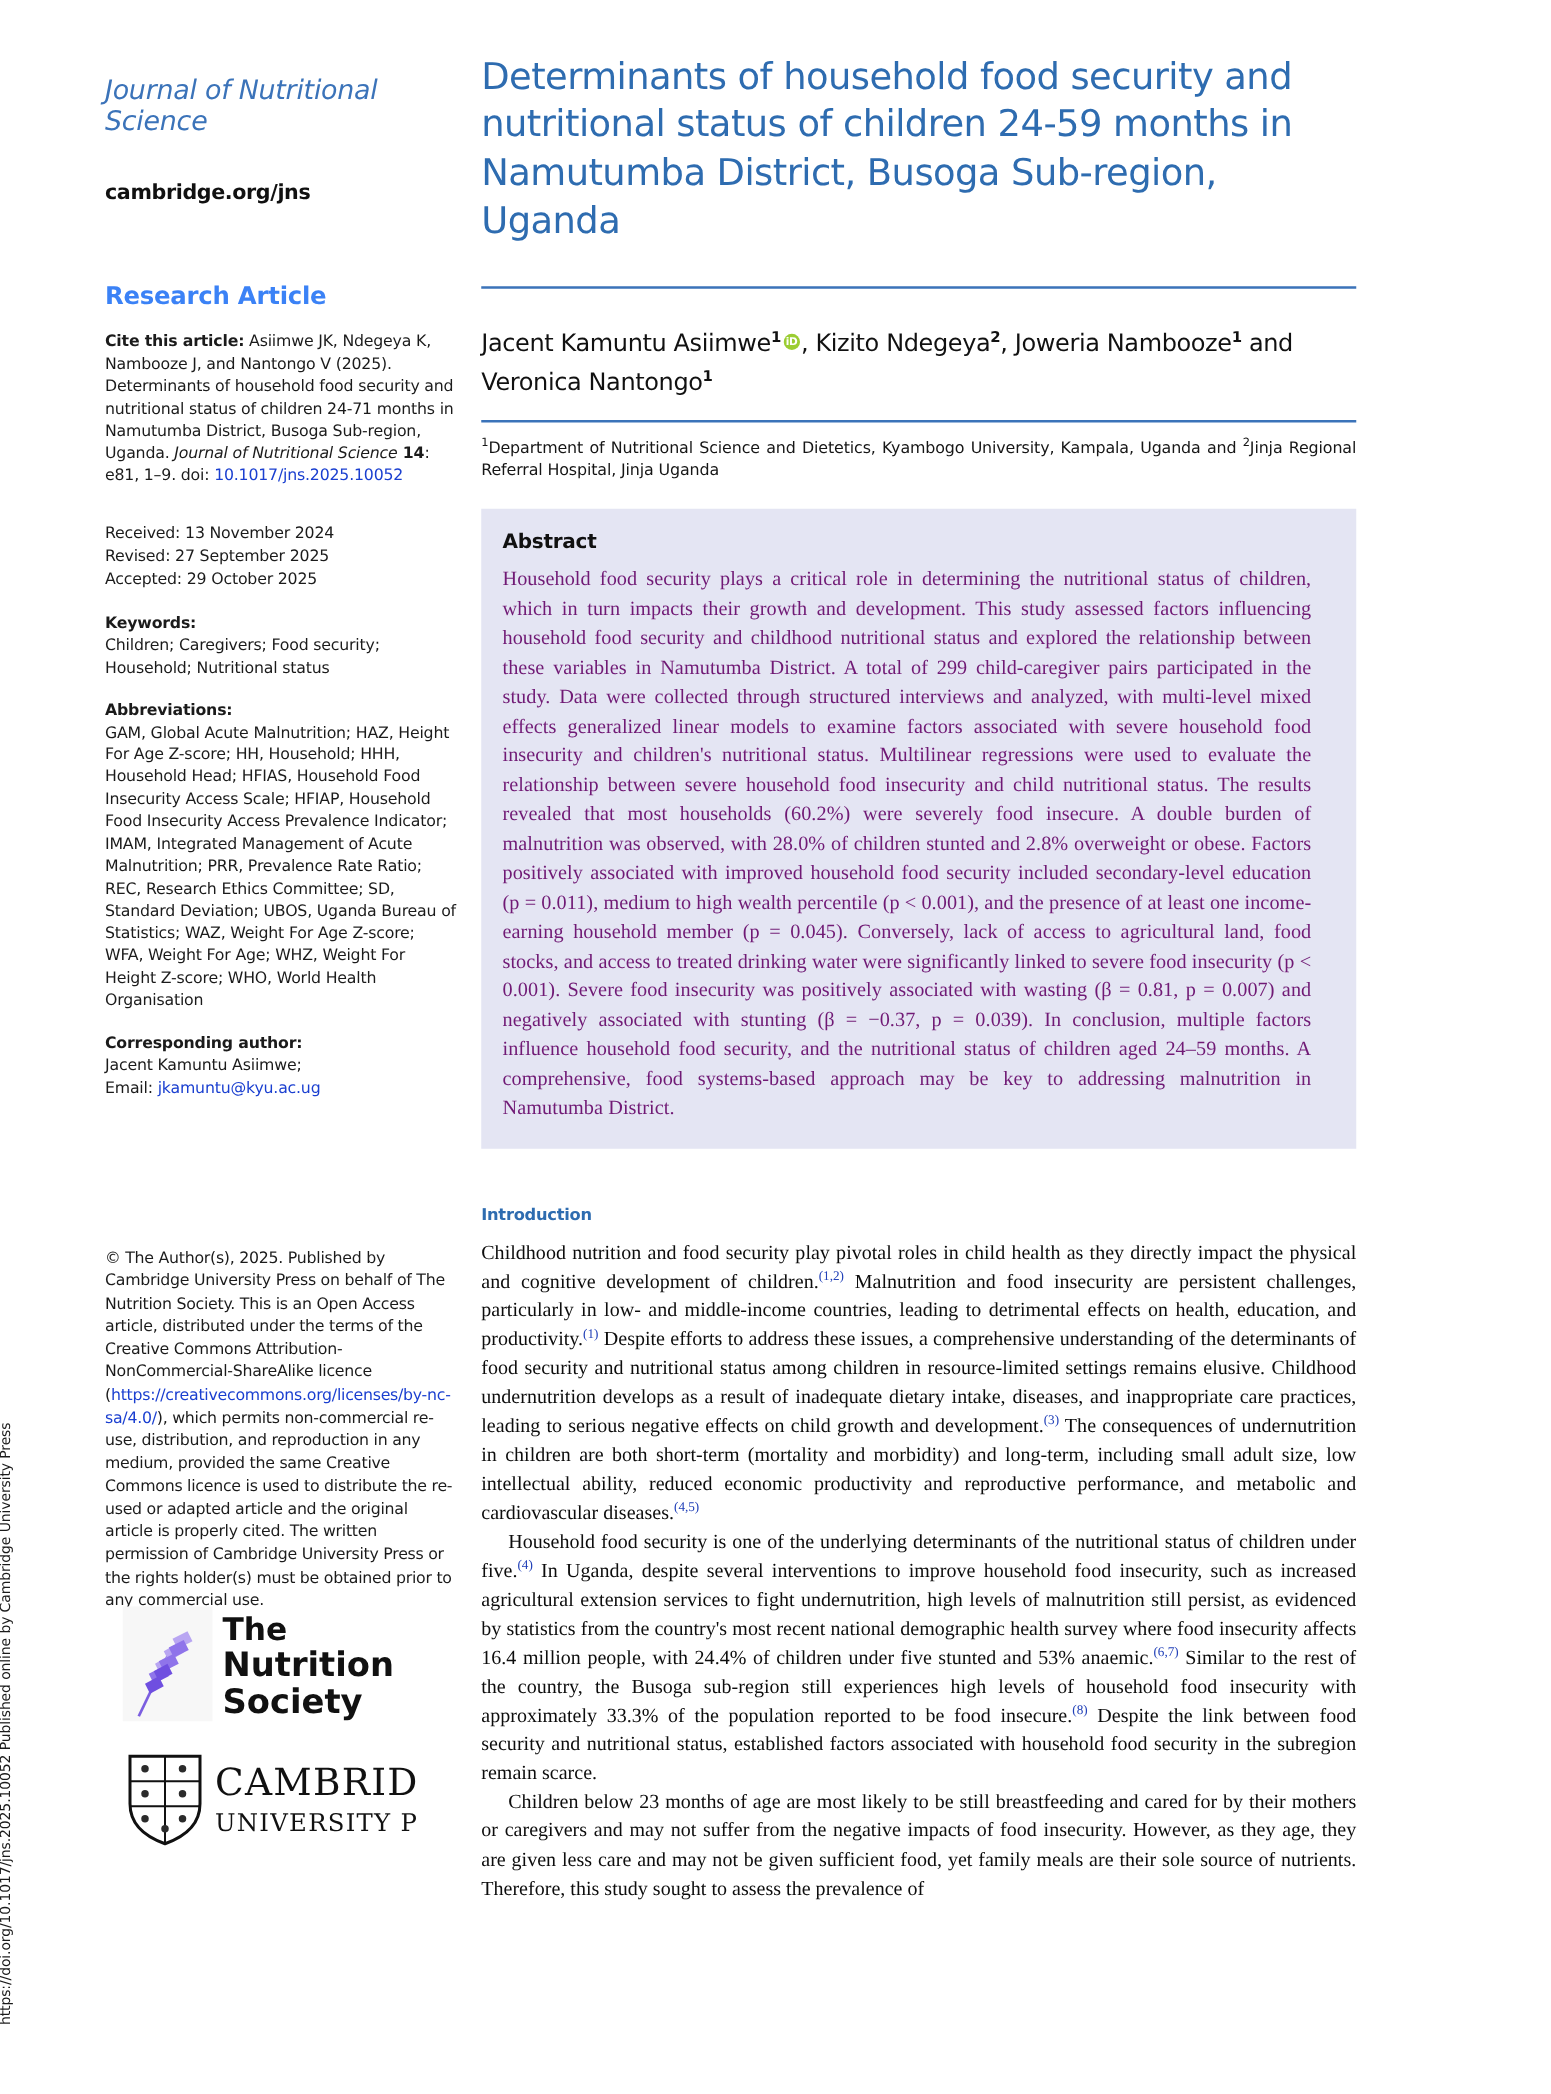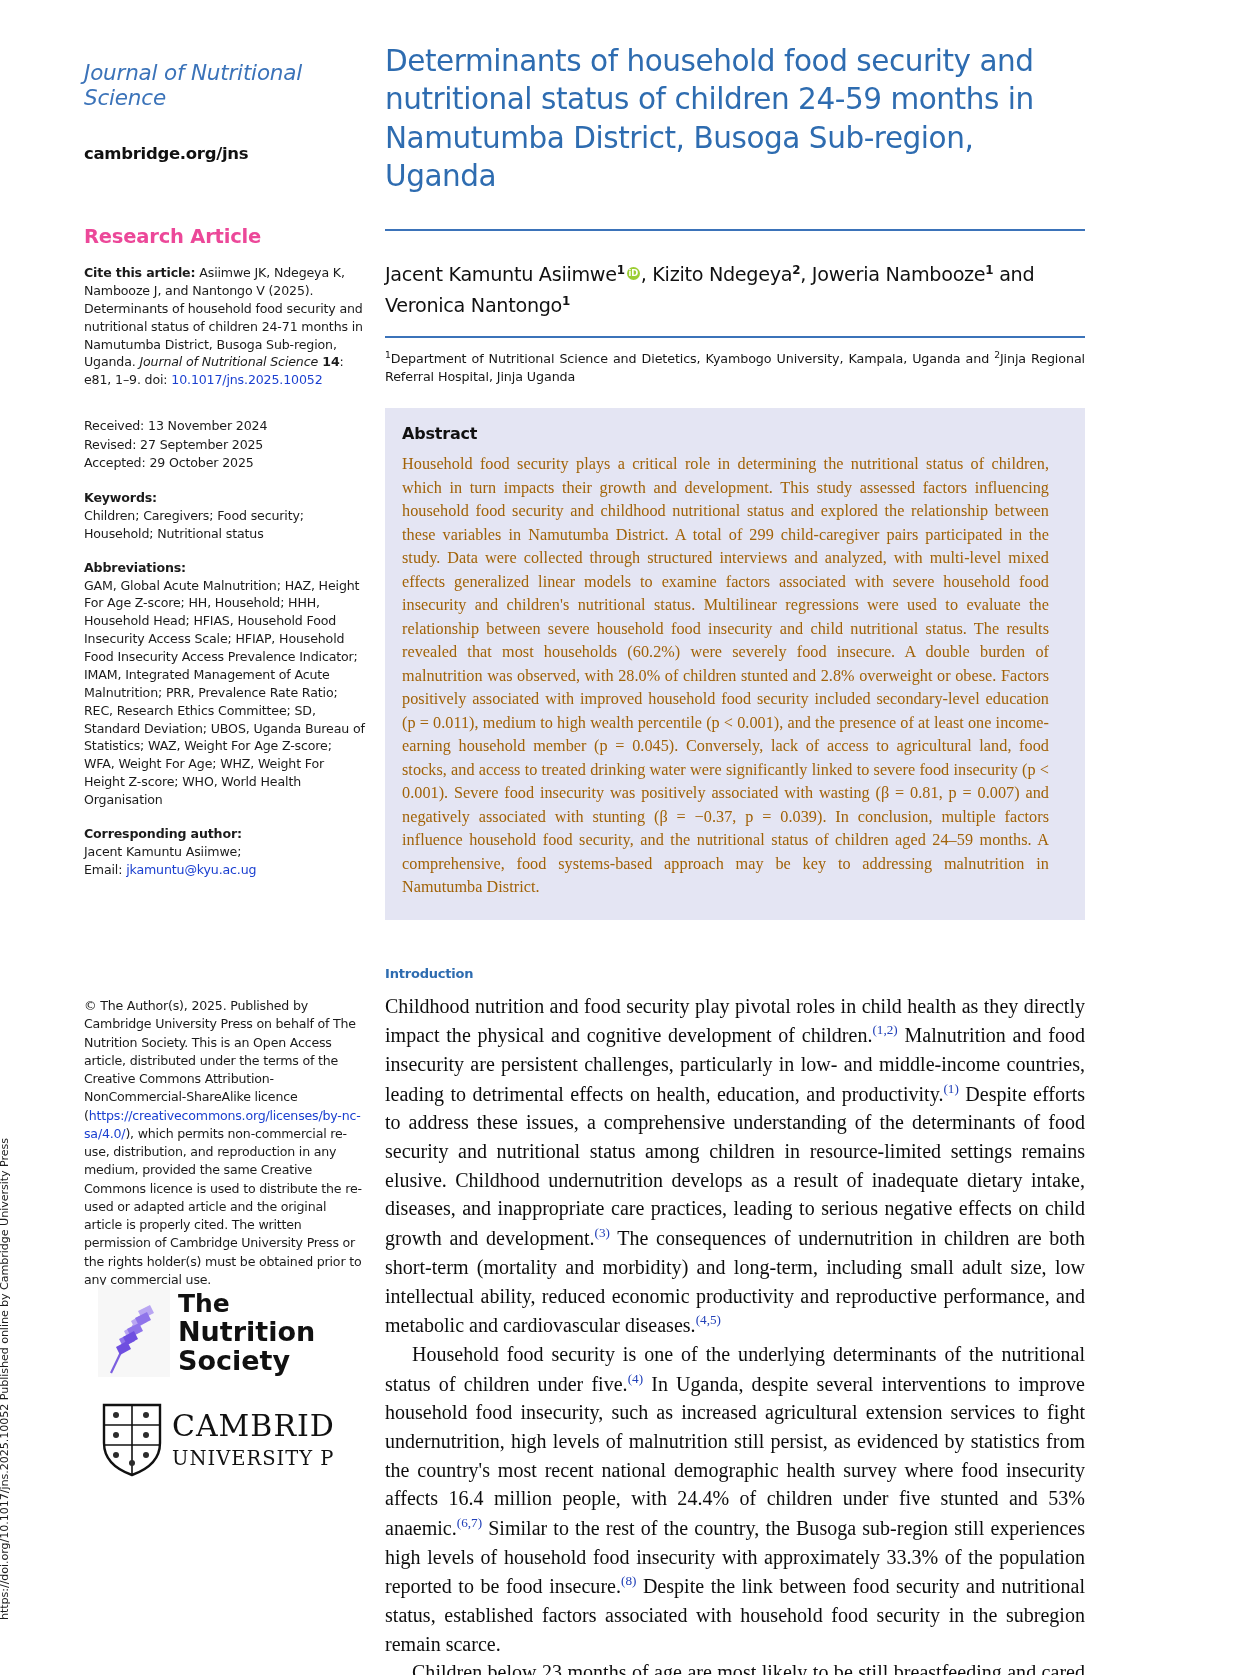--- a/index.html
+++ b/index.html
@@ -59,21 +59,21 @@
     font-weight: bold;
     font-size: 16.5px;
     color: #111;
     letter-spacing: -0.3px;
     margin-bottom: 62px;
   }
   .article-type {
     font-family: "DejaVu Sans", sans-serif;
     font-weight: bold;
     font-size: 19.5px;
-    color: #ec4899;
+    color: #3b82f6;
     letter-spacing: -0.2px;
     margin-bottom: 16px;
   }
   .side-block {
     font-family: "DejaVu Sans", sans-serif;
     font-size: 12.6px;
     line-height: 1.42;
     color: #1b1b1b;
     margin-bottom: 16px;
     letter-spacing: -0.15px;
@@ -199,36 +199,36 @@
     font-size: 16px;
     color: #111;
     margin-bottom: 10px;
     letter-spacing: -0.2px;
   }
   .abstract-body {
     font-family: "Liberation Serif", serif;
     font-size: 16.2px;
     line-height: 1.45;
     text-align: justify;
-    color: #a16207;
+    color: #701a75;
     letter-spacing: 0.05px;
   }
 
   
   .section-head {
     font-family: "DejaVu Sans", sans-serif;
     font-weight: bold;
     font-size: 13px;
     color: #2e6cb0;
     margin: 46px 0 11px 0;
     letter-spacing: -0.2px;
   }
   .body-para {
     font-family: "Liberation Serif", serif;
-    font-size: 20px;
+    font-size: 16px;
     line-height: 1.44;
     text-align: justify;
     color: #0d0d0d;
     margin: 0;
     letter-spacing: 0.02px;
   }
   .body-para + .body-para { text-indent: 1.35em; }
   .cite {
     color: #2140b8;
     font-size: 0.66em;

